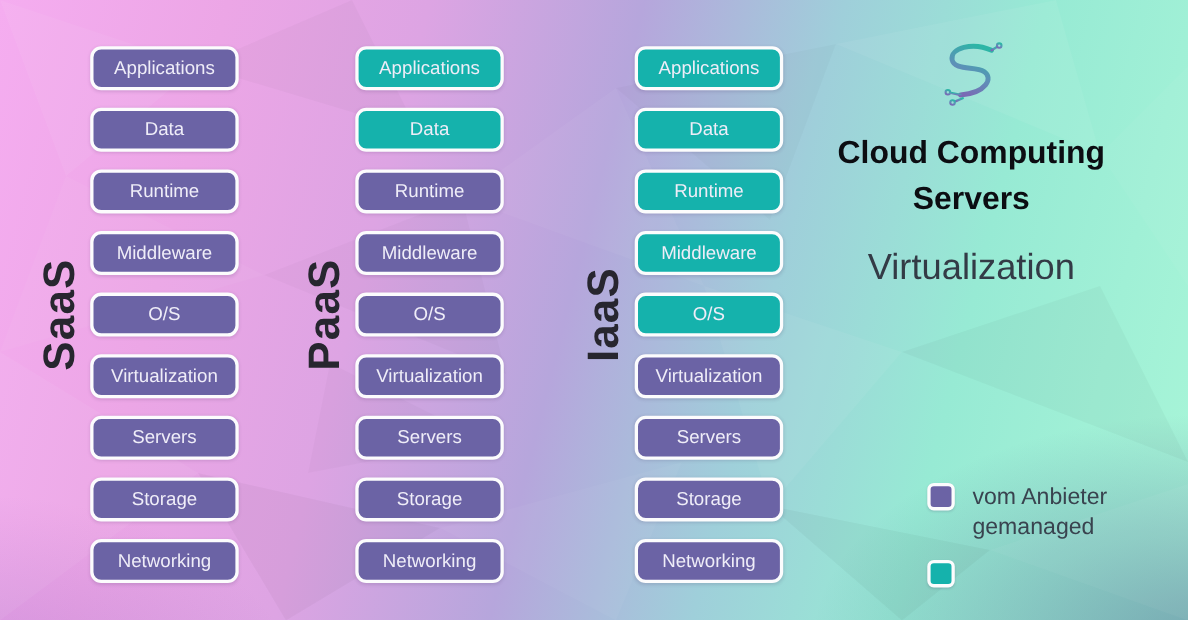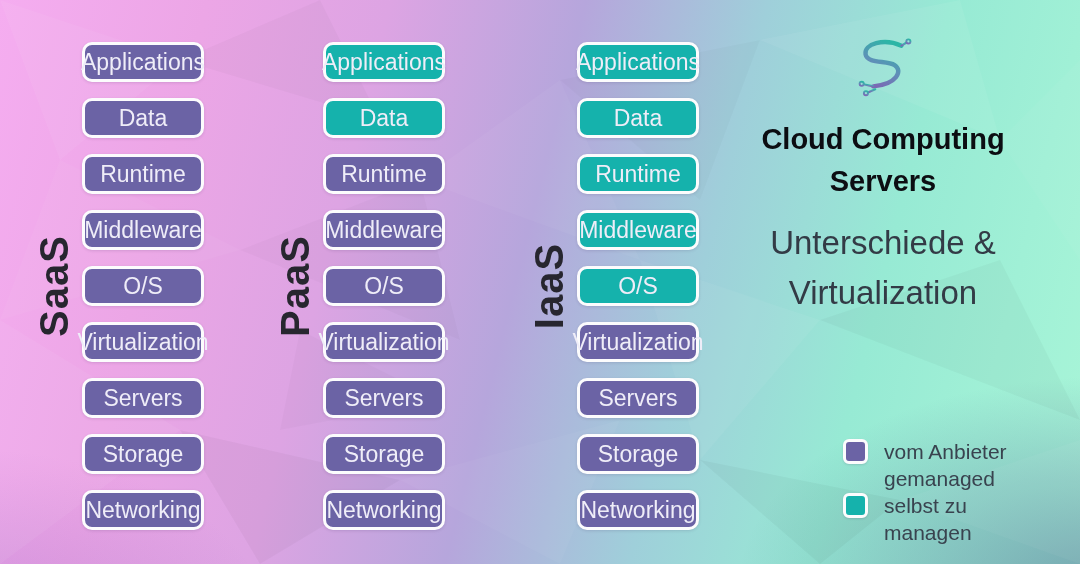--- a/index.html
+++ b/index.html
@@ -20,37 +20,37 @@
   .column:nth-child(1) { left:82px; }
   .column:nth-child(2) { left:323px; }
   .column:nth-child(3) { left:577px; }
   .vlabel {
     position:absolute; left:-118px; top:calc(50% - 24px);
     width:180px; height:48px; display:flex; align-items:center; justify-content:center;
     transform:rotate(-90deg);
     font-size:40px; font-weight:bold; letter-spacing:1px; color:#27262f;
   }
   .layer-box {
-    box-sizing:border-box; width:122px; height:40px;
+    box-sizing:border-box; width:135px; height:40px;
     border:3px solid #fcfcfd; border-radius:10px;
     display:flex; align-items:center; justify-content:center;
-    color:#efedf8; font-size:23px;
+    color:#efedf8; font-size:17px;
     box-shadow:0 1px 3px rgba(60,40,90,.15);
   }
   .layer-box.provider { background:#6b63a5; }
   .layer-box.self     { background:#15b2ac; }
 
   
   .right-panel { position:absolute; left:725px; top:34px; width:316px; text-align:center; }
   .logo { width:62px; height:66px; margin:0 auto 18px auto; display:block; }
   .title { font-size:29px; font-weight:bold; color:#0c0d12; line-height:42px; }
   .subtitle { margin-top:16px; font-size:33px; font-weight:400; color:#333b46; line-height:50px; }
 
   
-  .legend { position:absolute; left:843px; top:438px; display:flex; flex-direction:column; gap:0; }
+  .legend { position:absolute; left:843px; top:438px; display:flex; flex-direction:column; gap:16px; }
   .legend-row { display:flex; align-items:flex-start; gap:16px; }
   .swatch {
     box-sizing:border-box; width:25px; height:25px; margin-top:1px;
     border:3px solid #fcfcfd; border-radius:6px; flex:0 0 auto;
     box-shadow:0 1px 2px rgba(60,40,90,.15);
   }
   .legend-label { font-size:21px; color:#39434f; line-height:27px; max-width:175px; text-align:left; }
 </style>
 </head>
 <body>
@@ -134,29 +134,27 @@
         <circle cx="10" cy="49.4" r="2.1" stroke-width="2"></circle>
         <path d="M24,55 L17,58" stroke-width="2.2"></path>
         <circle cx="14.4" cy="59" r="2.1" stroke-width="2"></circle>
       </g>
     </svg>
     <div class="title">
       <div>Cloud Computing</div>
       <div>Servers</div>
     </div>
     <div class="subtitle">
-      <div>Unterschiede &amp;</div>
       <div>Virtualization</div>
     </div>
   </div>
 
   <div class="legend">
     <div class="legend-row">
       <div class="swatch" style="background-color: rgb(107, 99, 165);"></div>
       <div class="legend-label">vom Anbieter gemanaged</div>
     </div>
     <div class="legend-row">
       <div class="swatch" style="background-color: rgb(21, 178, 172);"></div>
-      <div class="legend-label">selbst zu managen</div>
     </div>
   </div>
 
 </div>
 
 </body></html>

